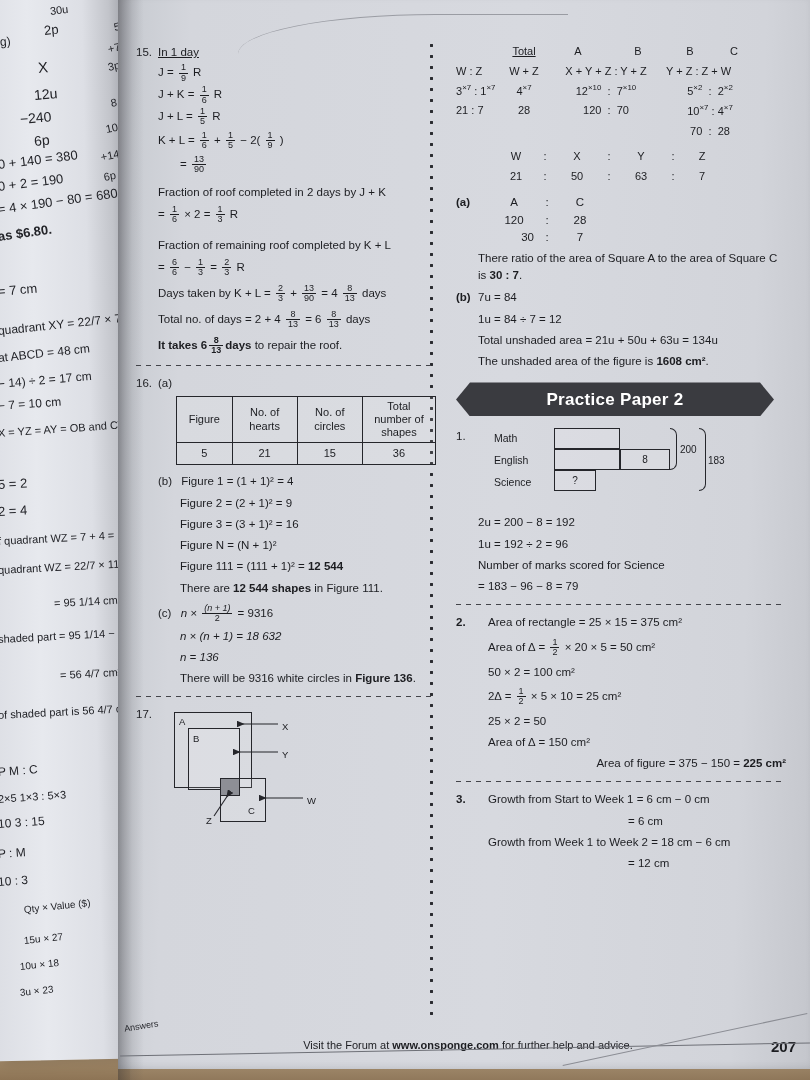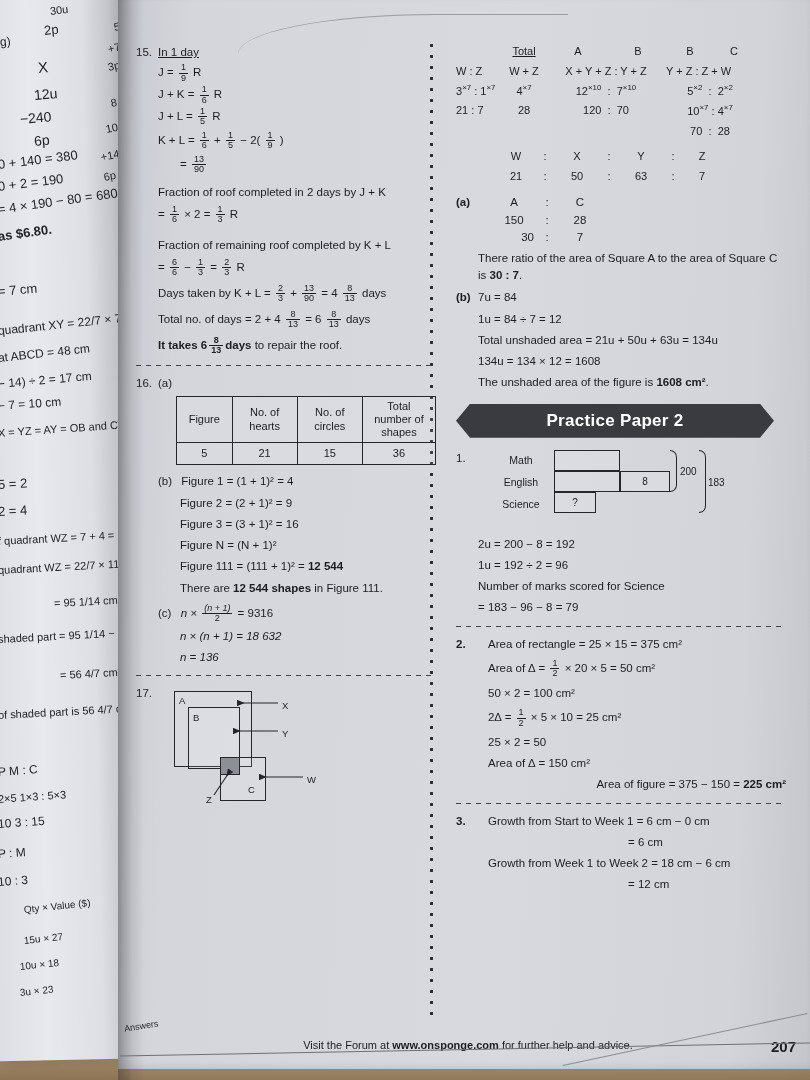--- a/index.html
+++ b/index.html
@@ -147,21 +147,21 @@
     background: #3a3b40;
     color: #fff;
     font-size: 17px; font-weight: bold;
     display: flex; align-items: center; justify-content: center;
     letter-spacing: .3px;
     clip-path: polygon(0 50%, 14px 0, 304px 0, 318px 50%, 304px 100%, 14px 100%);
   }
 
   
   .barmodel { position: relative; height: 78px; margin: 4px 0 8px 16px; font-size: 10.5px; }
-  .bm-label { position: absolute; width: 54px; text-align: center; color: #1c1d21; }
+  .bm-label { position: absolute; width: 54px; text-align: left; color: #1c1d21; }
   .bm-box {
     position: absolute; border: 1.2px solid #25262b;
     background: rgba(255,255,255,.12);
     display: flex; align-items: center; justify-content: center;
     font-size: 10px;
   }
   .brace { position: absolute; font-size: 10px; }
   .brace-g {
     position: absolute;
     border: 1.2px solid #25262b;
@@ -387,20 +387,23 @@
           <div class="line" style="margin-top:7px">
             <span>(c)</span>
             <span style="display:inline-block;margin-left:6px">
               <span class="it">n ×</span>
               <span class="frac"><span class="n it">(n + 1)</span><span class="d">2</span></span>
               <span>= 9316</span>
             </span>
           </div>
           <div class="line ind it">n × (n + 1) = 18 632</div>
           <div class="line ind it">n = 136</div>
+          <div class="line ind">
+            <span>There will be 9316 white circles in </span><span class="bold">Figure 136</span><span>.</span>
+          </div>
         </div>
 
         <div class="hsep"></div>
 
         <div class="q">
           <span class="qnum">17.</span>
           <div class="fig17">
             <div class="rect" style="left:2px; top:6px; width:78px; height:76px;"></div>
             <div class="rect" style="left:16px; top:22px; width:52px; height:62px;"></div>
             <div class="rect" style="left:48px; top:72px; width:46px; height:44px;"></div>
@@ -486,40 +489,39 @@
         </div>
 
         <div class="q" style="margin-top:8px">
           <span class="qnum b">(a)</span>
           <div style="display:flex; white-space:nowrap; padding-left:16px;">
             <span style="width:40px;text-align:center">A</span>
             <span style="width:26px;text-align:center">:</span>
             <span style="width:40px;text-align:center">C</span>
           </div>
           <div style="display:flex; white-space:nowrap; padding-left:16px;">
-            <span style="width:40px;text-align:center">150</span>
+            <span style="width:40px;text-align:center">120</span>
             <span style="width:26px;text-align:center">:</span>
             <span style="width:40px;text-align:center">28</span>
           </div>
           <div style="display:flex; white-space:nowrap; padding-left:16px;">
             <span style="width:40px;text-align:right">30</span>
             <span style="width:26px;text-align:center">:</span>
             <span style="width:40px;text-align:center">7</span>
           </div>
           <div style="margin-top:4px; line-height:1.45;">
             <span>There ratio of the area of Square A to the area of Square C is </span><span class="bold">30 : 7</span><span>.</span>
           </div>
         </div>
 
         <div class="q" style="margin-top:6px">
           <span class="qnum b">(b)</span>
           <div class="line">7u = 84</div>
           <div class="line">1u = 84 ÷ 7 = 12</div>
           <div class="line">Total unshaded area = 21u + 50u + 63u = 134u</div>
-          <div class="line">134u = 134 × 12 = 1608</div>
           <div class="line">
             <span>The unshaded area of the figure is </span><span class="bold">1608 cm²</span><span>.</span>
           </div>
         </div>
 
         <div class="banner-wrap">
           <div class="banner">Practice Paper 2</div>
         </div>
 
         <div class="q">

